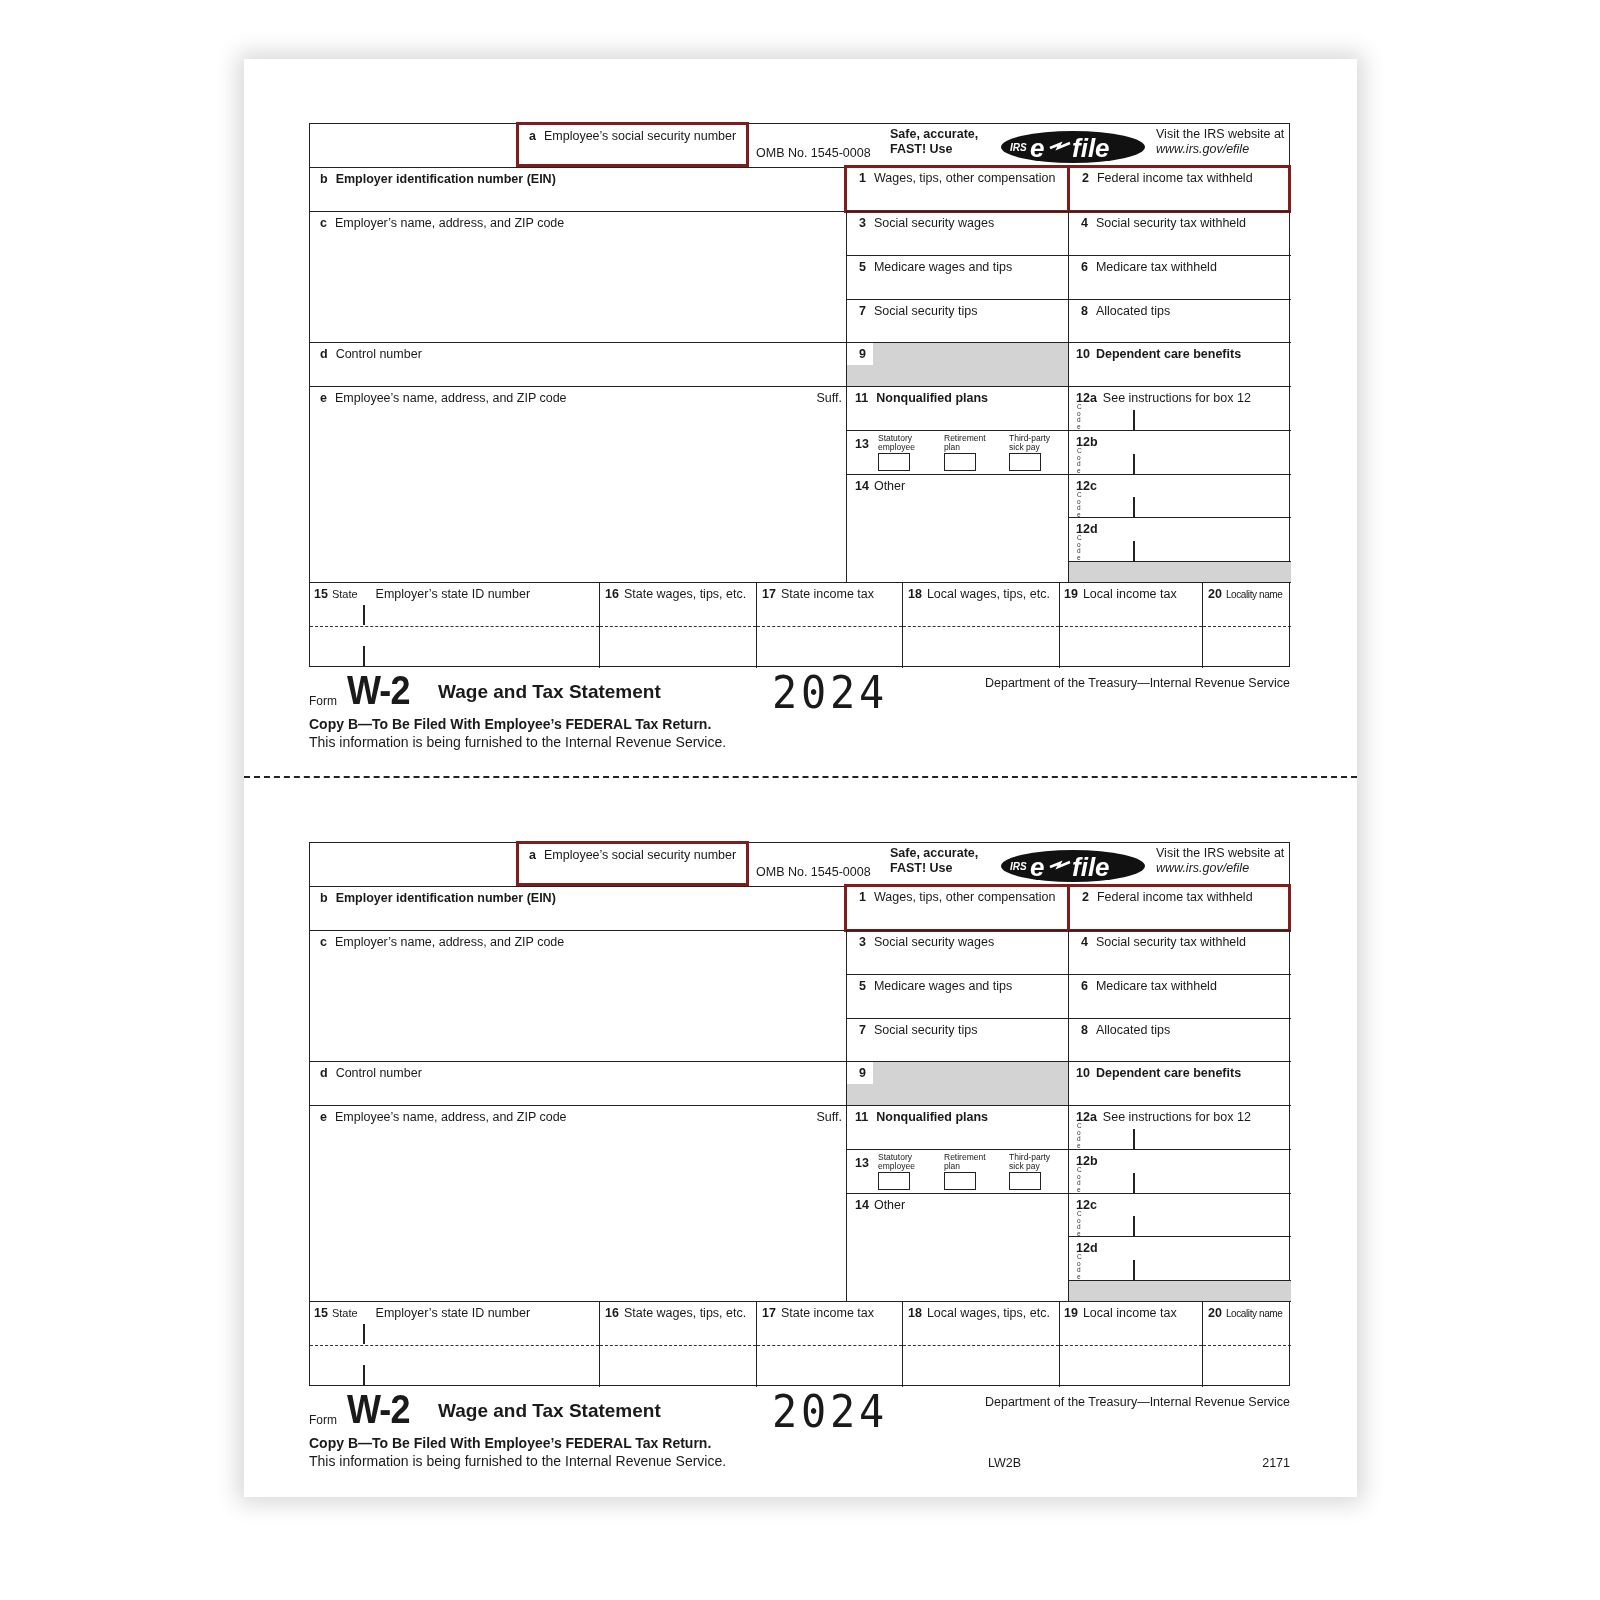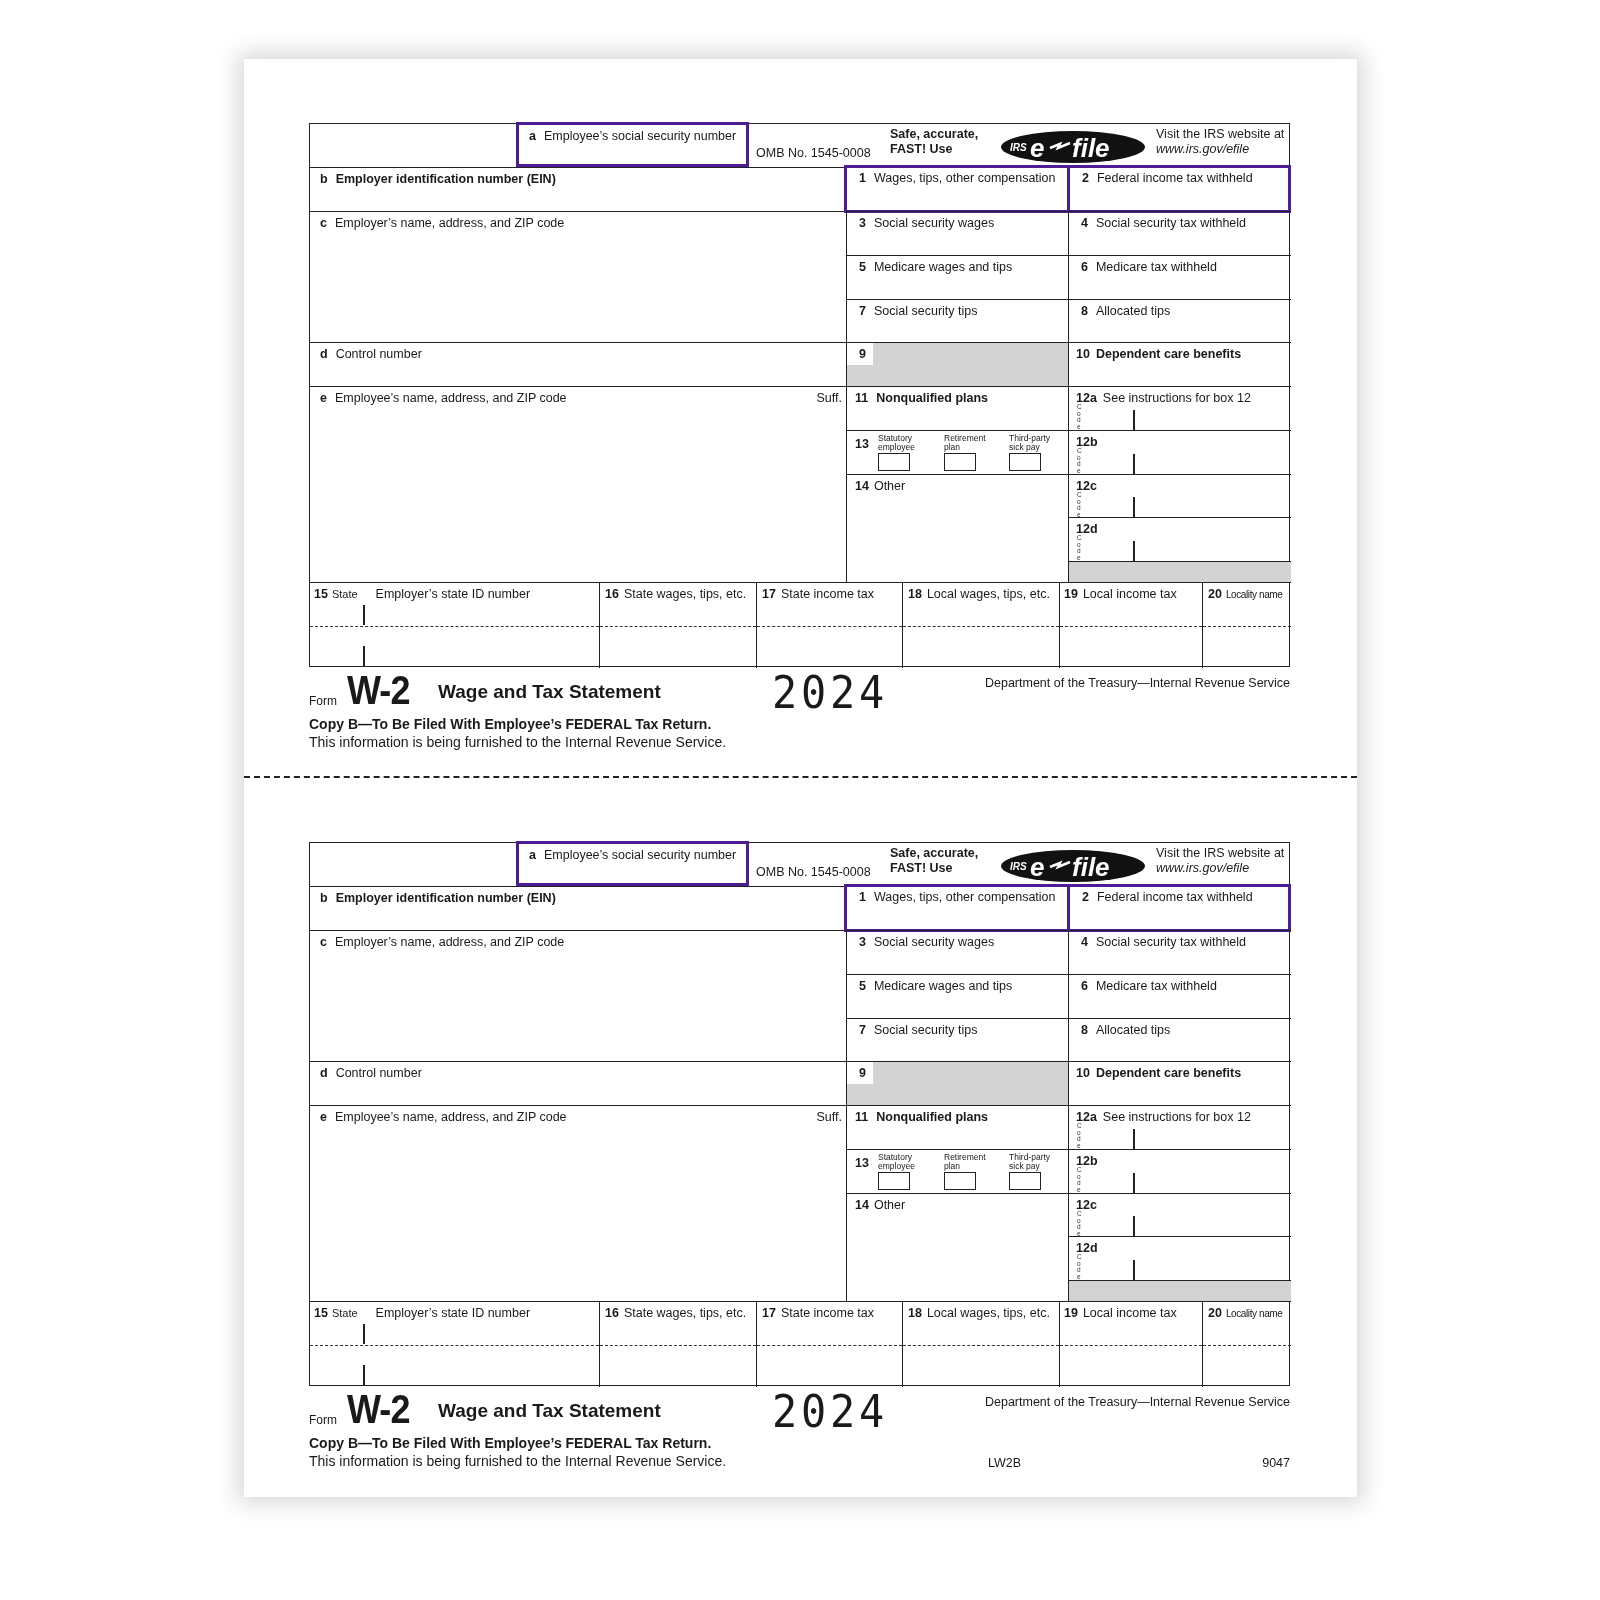--- a/index.html
+++ b/index.html
@@ -4,21 +4,21 @@
 <style>
   html,body{margin:0;padding:0;}
   body{width:1600px;height:1600px;background:#ffffff;position:relative;overflow:hidden;font-family:"Liberation Sans",sans-serif;color:#1a1a1a;}
   .page{position:absolute;left:244px;top:59px;width:1113px;height:1438px;background:#fff;box-shadow:0 0 22px 6px rgba(0,0,0,0.16);}
   .cut{position:absolute;left:244px;top:776px;width:1113px;height:0;border-top:2px dashed #222;}
   .copy{position:absolute;left:309px;width:981px;height:635px;}
   .form{position:absolute;left:0;top:0;width:981px;height:544px;border:1.5px solid #222;box-sizing:border-box;}
   .cell{position:absolute;box-sizing:border-box;font-size:12.5px;line-height:14px;}
   .bt{border-top:1.5px solid #222;}
   .bl{border-left:1.5px solid #222;}
-  .thick{border:3px solid #4c1d95;}
+  .thick{border:3px solid #7f1d1d;}
   .lbl{position:absolute;left:10px;top:4px;white-space:nowrap;}
   .num{font-weight:bold;margin-right:8px;}
   .b{font-weight:bold;}
   .shade{background:#d3d3d3;}
   .code{position:absolute;left:8px;top:17px;font-size:6.5px;line-height:6.5px;width:6px;color:#333;}
   .tick{position:absolute;left:64px;bottom:0;width:1.5px;height:20px;background:#222;}
   .chk{position:absolute;width:32px;height:18px;border:1.5px solid #222;top:22px;box-sizing:border-box;}
   .tiny{position:absolute;top:3px;font-size:8.5px;line-height:9px;}
   .dash{position:absolute;left:0;right:0;top:43px;border-top:1.5px dashed #333;}
   .efile{position:absolute;left:690px;top:6px;width:146px;height:34px;}
@@ -311,15 +311,15 @@
   </div>
 
   <div class="foot" style="left:0;top:571px;font-size:12px;">Form</div>
   <div class="foot" style="left:38px;top:545px;font-size:40px;font-weight:bold;letter-spacing:-1px;transform:scaleX(0.9);transform-origin:left;">W-2</div>
   <div class="foot" style="left:129px;top:558px;font-size:19px;font-weight:bold;">Wage and Tax Statement</div>
   <div class="foot" style="left:463px;top:544px;font-size:44px;font-family:'DejaVu Sans Mono',monospace;letter-spacing:4px;transform:scaleX(0.95);transform-origin:left;">2024</div>
   <div class="foot" style="right:0;top:553px;font-size:12.5px;">Department of the Treasury—Internal Revenue Service</div>
   <div class="foot" style="left:0;top:593px;font-weight:bold;">Copy B—To Be Filed With Employee’s FEDERAL Tax Return.</div>
   <div class="foot" style="left:0;top:611px;">This information is being furnished to the Internal Revenue Service.</div>
   <div class="foot" style="left:679px;top:614px;font-size:12.5px;">LW2B</div>
-  <div class="foot" style="right:0;top:614px;font-size:12.5px;">9047</div>
+  <div class="foot" style="right:0;top:614px;font-size:12.5px;">2171</div>
 </div>
 </div>
 
 </body></html>

